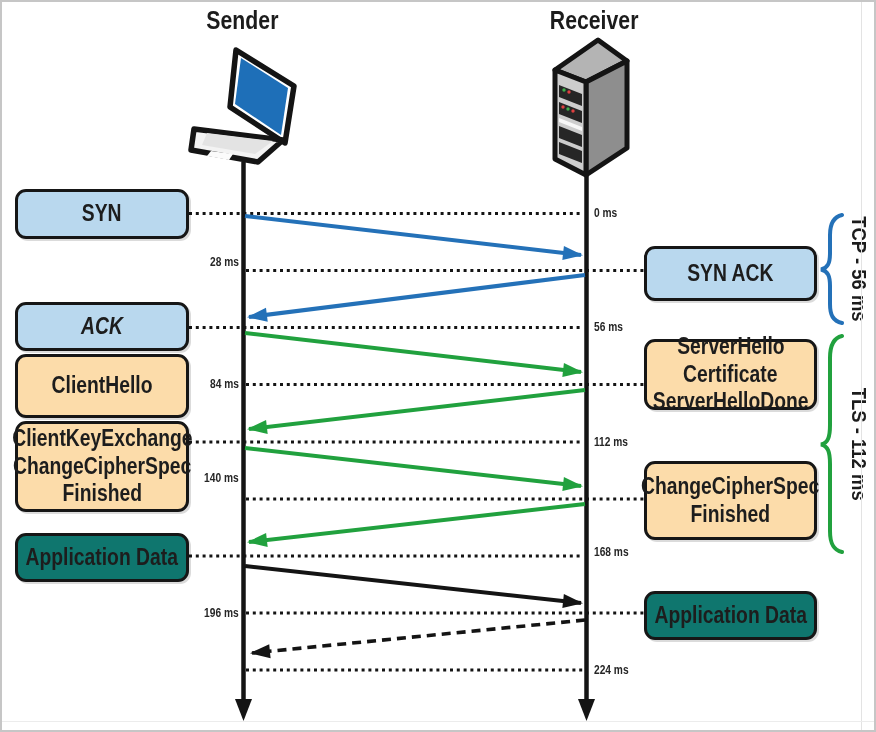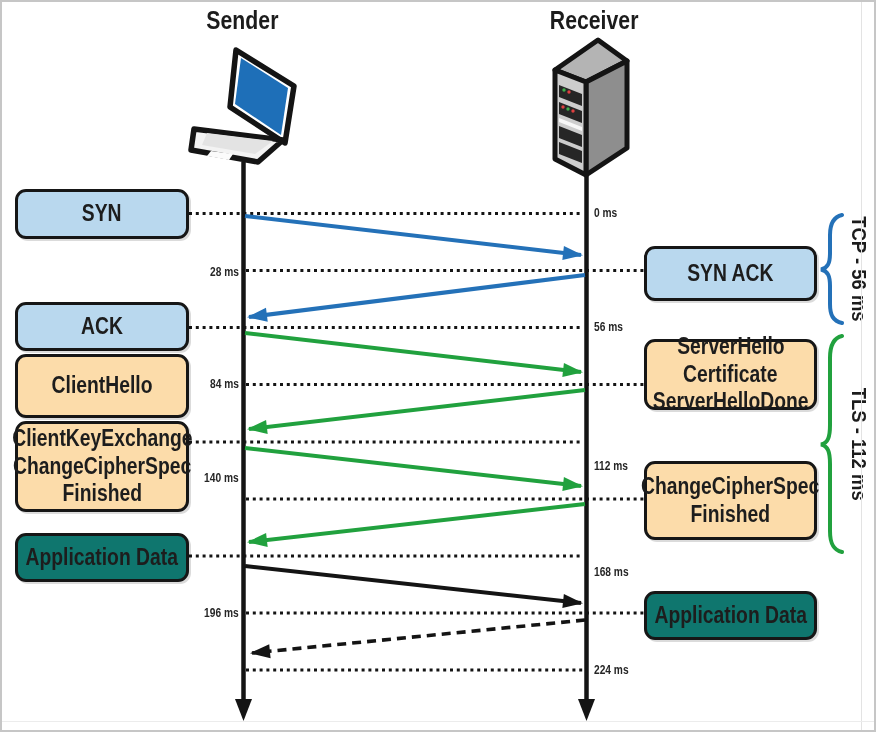--- a/index.html
+++ b/index.html
@@ -112,21 +112,21 @@
       <circle cx="571" cy="109" r="1.7" fill="#e04040"></circle>
     </g>
   </svg>
 
   <div class="actor" style="left:522px;"><span>Receiver</span></div>
   <div class="actor" style="left:170px;"><span>Sender</span></div>
 
   <div class="box blue" style="left:13px; top:187px; height:50px;">
     <span>SYN</span>
     </div>
-  <div class="box blue" style="left:13px; top:300px; height:49px;">
+  <div class="box blue" style="left:13px; top:300px; height:49px;font-style:italic;">
     <span>ACK</span>
     </div>
   <div class="box orange" style="left:13px; top:352px; height:64px;">
     <span>ClientHello</span>
     </div>
   <div class="box orange" style="left:13px; top:419px; height:91px;">
     <span>ClientKeyExchange</span>
     <span>ChangeCipherSpec</span>
     <span>Finished</span>
     </div>
@@ -144,26 +144,26 @@
     </div>
   <div class="box orange" style="left:642px; width:173px; top:459px; height:79px;">
     <span>ChangeCipherSpec</span>
     <span>Finished</span>
     </div>
   <div class="box gray" style="left:642px; width:173px; top:589px; height:49px;">
     <span>Application Data</span>
     </div>
 
   <div class="tlabel t-right" style="top:199px;"><span>0 ms</span></div>
-  <div class="tlabel t-left" style="top:258px;"><span>28 ms</span></div>
+  <div class="tlabel t-left" style="top:248px;"><span>28 ms</span></div>
   <div class="tlabel t-right" style="top:313px;"><span>56 ms</span></div>
   <div class="tlabel t-left" style="top:370px;"><span>84 ms</span></div>
-  <div class="tlabel t-right" style="top:452px;"><span>112 ms</span></div>
+  <div class="tlabel t-right" style="top:428px;"><span>112 ms</span></div>
   <div class="tlabel t-left" style="top:464px;"><span>140 ms</span></div>
-  <div class="tlabel t-right" style="top:558px;"><span>168 ms</span></div>
+  <div class="tlabel t-right" style="top:538px;"><span>168 ms</span></div>
   <div class="tlabel t-left" style="top:599px;"><span>196 ms</span></div>
   <div class="tlabel t-right" style="top:656px;"><span>224 ms</span></div>
 
   <div class="phase" style="width:120px; left:797px; top:255px;"><span>TCP - 56 ms</span></div>
   <div class="phase" style="width:150px; left:782px; top:430px;"><span>TLS - 112 ms</span></div>
 
   <div class="edge-v"></div>
   <div class="edge-h"></div>
 </div>
 

